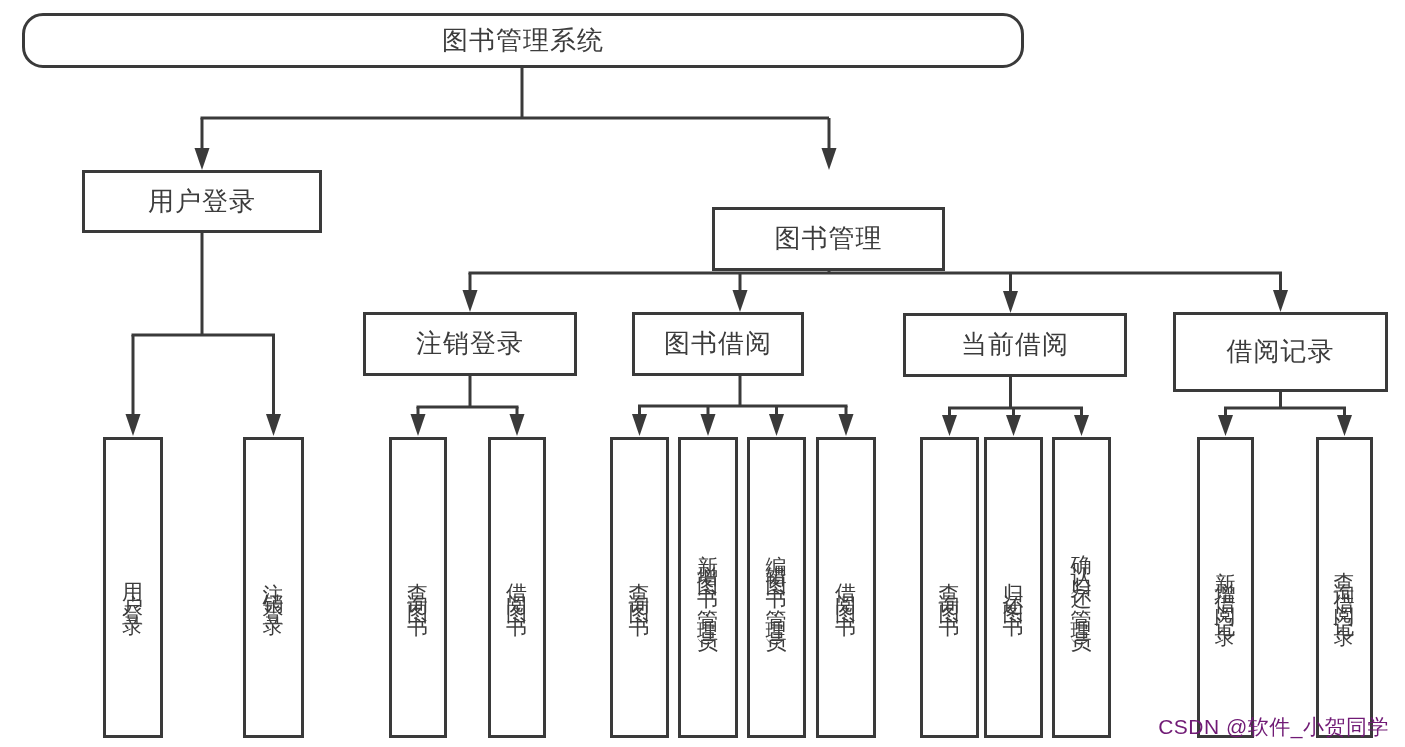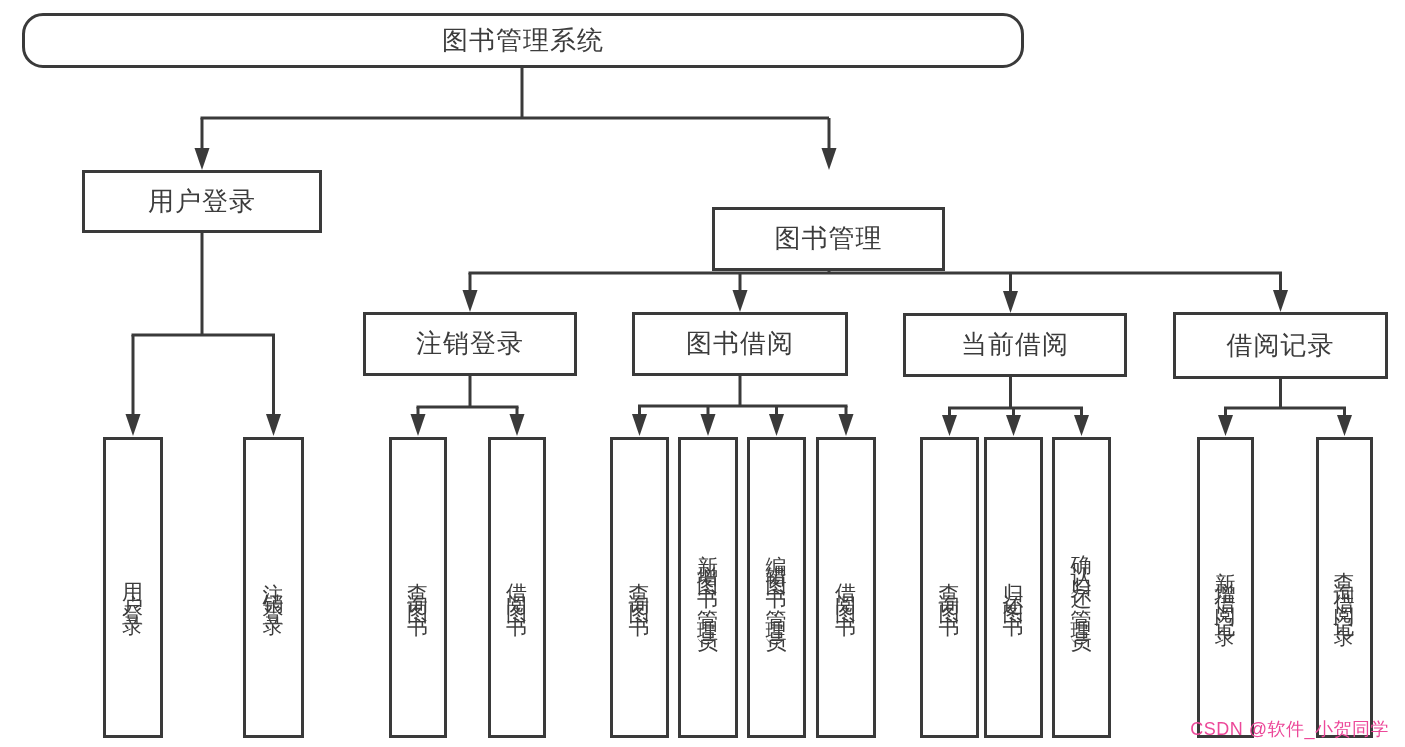--- a/index.html
+++ b/index.html
@@ -52,22 +52,22 @@
     text-orientation: mixed;
     font-size: 21px;
     line-height: 1;
     letter-spacing: 11px;
     white-space: nowrap;
   }
   .watermark {
     position: absolute;
     right: 16px;
     bottom: 6px;
-    font-size: 18px;
-    color: #ec4899;
+    font-size: 21px;
+    color: #701a75;
     letter-spacing: 0.5px;
     white-space: nowrap;
   }
 </style>
 </head>
 <body>
 
 <div class="stage">
 
   <svg class="wires" width="1405" height="747" viewBox="0 0 1405 747">
@@ -153,27 +153,27 @@
   <div class="node hnode" style="left:82px; top:170px; width:240px; height:63px;">
     <span class="htext">用户登录</span>
   </div>
   <div class="node hnode" style="left:712px; top:176px; width:233px; height:64px;margin-top:31px;">
     <span class="htext">图书管理</span>
   </div>
 
   <div class="node hnode" style="left:363px; top:312px; width:214px; height:64px;">
     <span class="htext">注销登录</span>
   </div>
-  <div class="node hnode" style="left:632px; top:312px; width:216px; height:64px;font-family:Liberation Serif, serif;">
+  <div class="node hnode" style="left:632px; top:312px; width:172px; height:64px;font-family:Liberation Serif, serif;">
     <span class="htext">图书借阅</span>
   </div>
   <div class="node hnode" style="left:903px; top:313px; width:224px; height:64px;">
     <span class="htext">当前借阅</span>
   </div>
-  <div class="node hnode" style="left:1173px; top:312px; width:215px; height:67px;">
+  <div class="node hnode" style="left:1173px; top:312px; width:215px; height:80px;">
     <span class="htext">借阅记录</span>
   </div>
 
   <div class="node vnode" style="left:103px; top:437px; width:60px; height:301px;">
     <span class="vtext">用户登录</span>
   </div>
   <div class="node vnode" style="left:243px; top:437px; width:61px; height:301px;">
     <span class="vtext">注销登录</span>
   </div>
 

